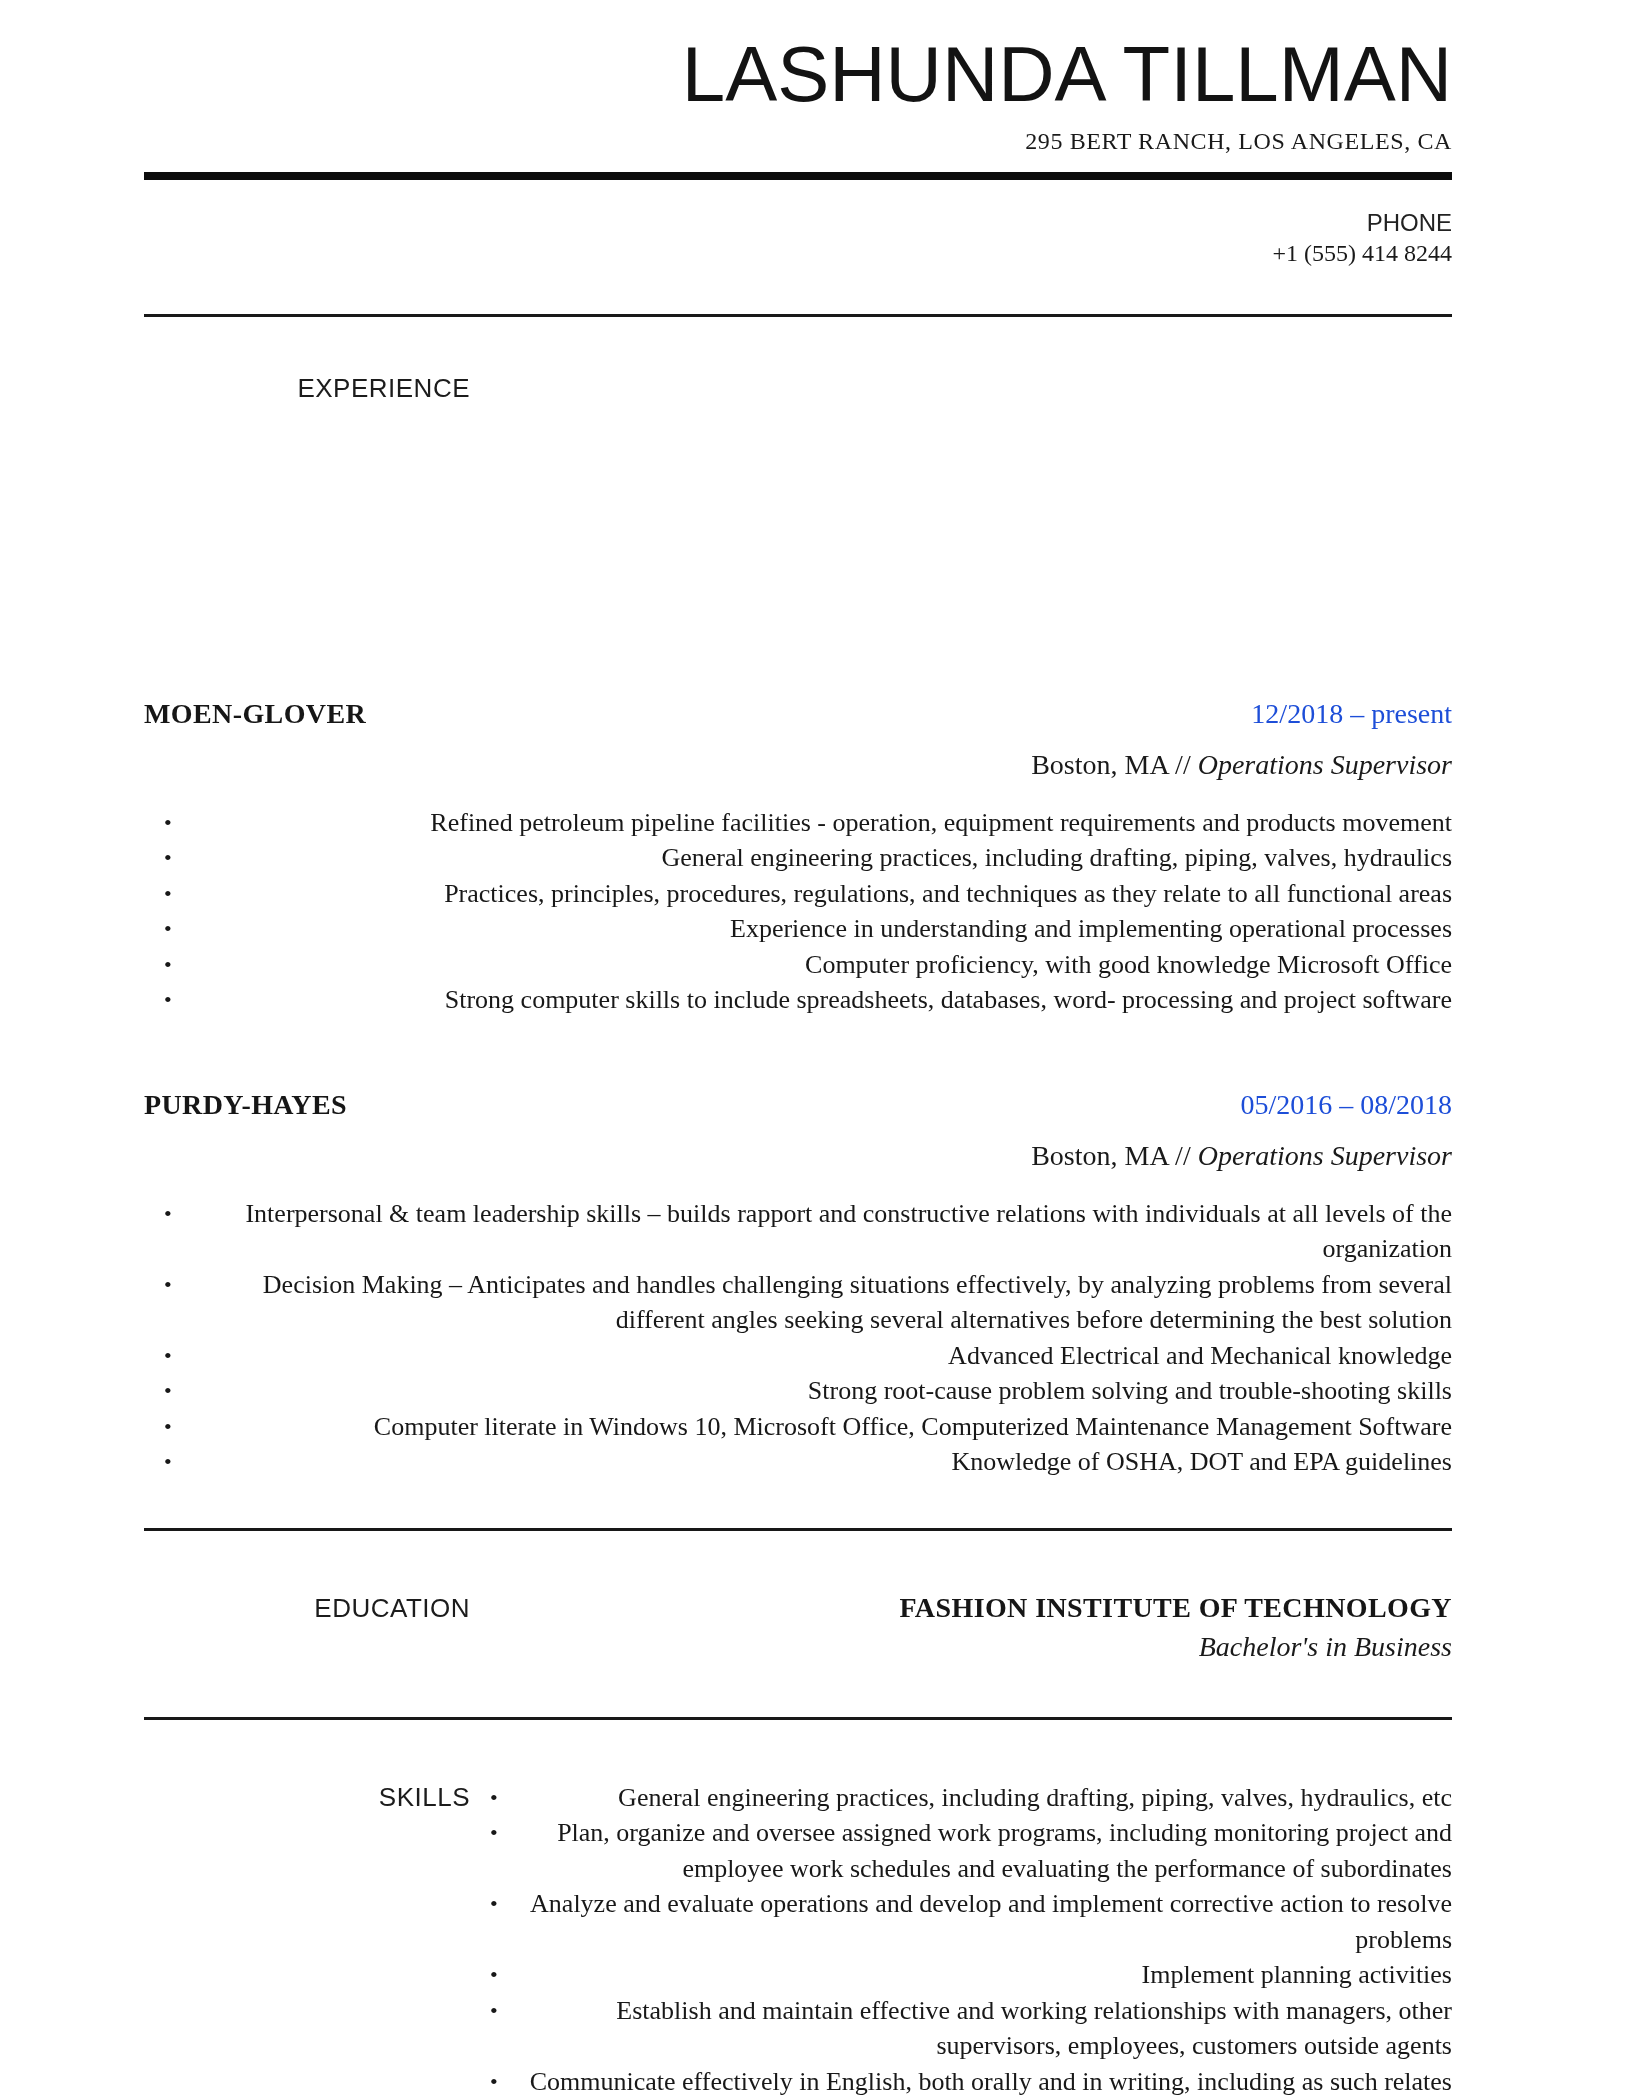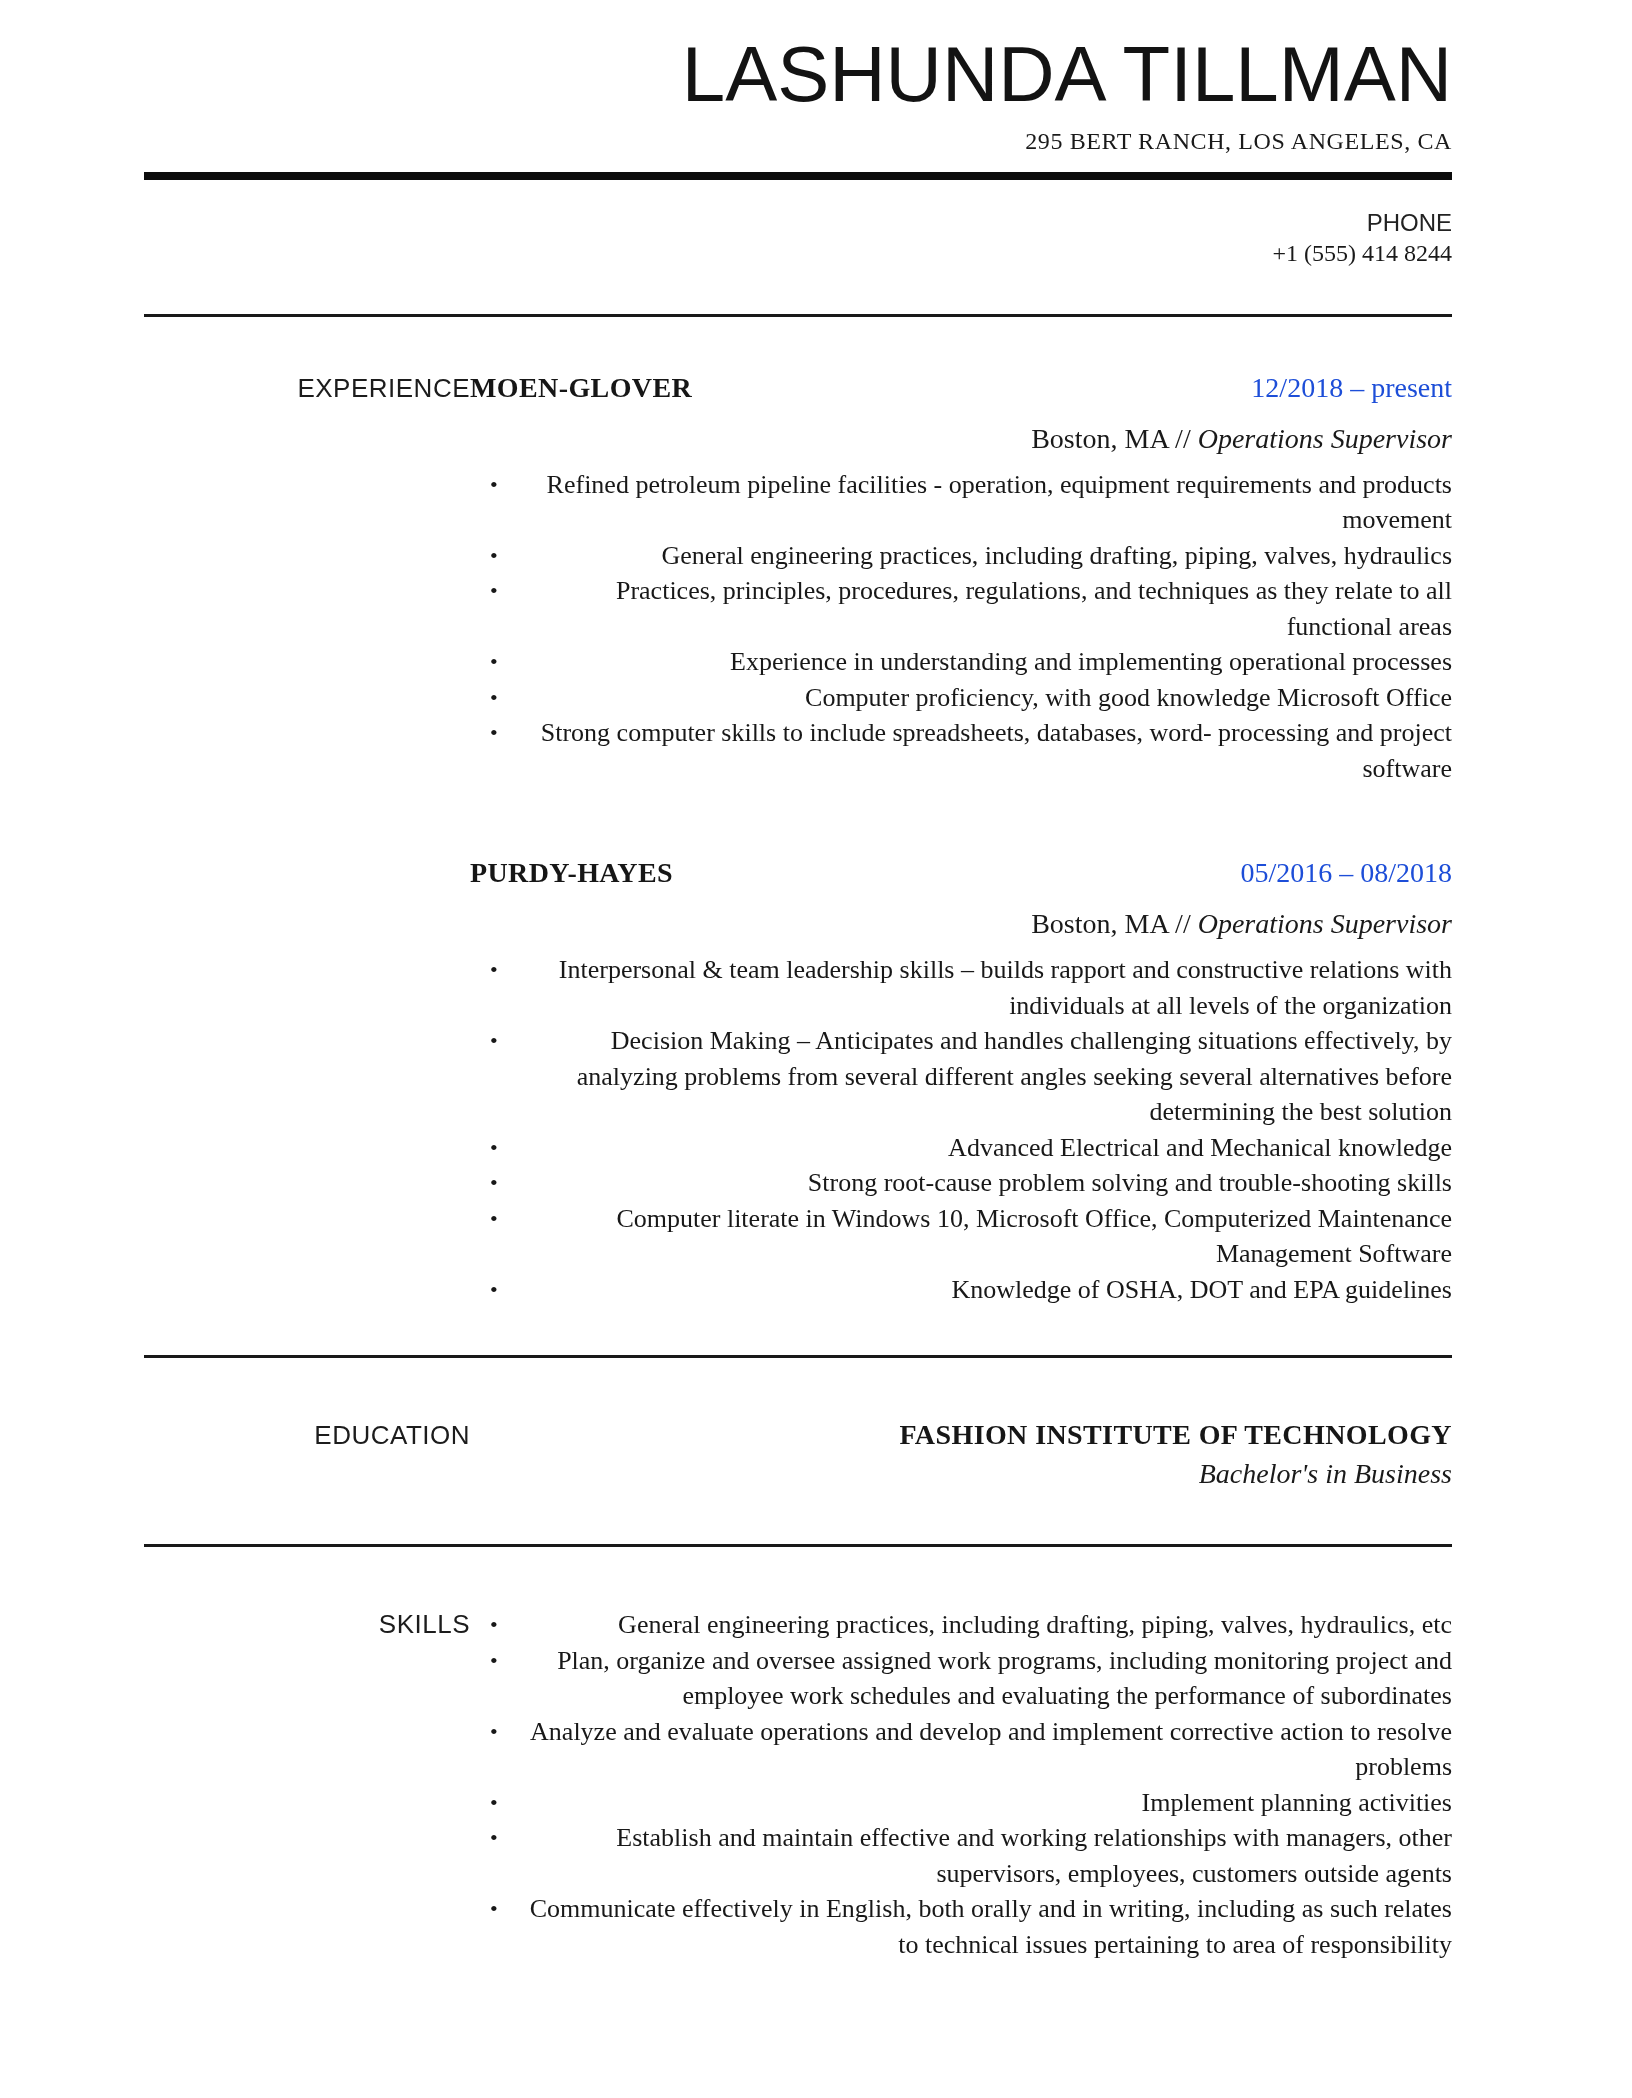--- a/index.html
+++ b/index.html
@@ -52,21 +52,21 @@
   }
   .rule-thin {
     margin-top: 46px;
     height: 3px;
     background: #181818;
     border: none;
   }
 
   
   .section { display: flex; }
-  .section-experience { padding: 54px 0 48px 0; }
+  .section-experience { padding: 54px 0 48px 0; flex-direction: column; }
   .section-education  { padding: 60px 0 52px 0; }
   .section-skills     { padding: 60px 0 0 0; }
   .sec-label {
     width: 326px;
     flex: 0 0 326px;
     font-family: "Liberation Sans", "DejaVu Sans", sans-serif;
     font-size: 26px;
     line-height: 34px;
     letter-spacing: 0.5px;
     color: #1c1c1c;
@@ -96,21 +96,21 @@
     margin-top: 16px;
     font-size: 28px;
     line-height: 36px;
     color: #1a1a1a;
   }
   .job-role { font-style: italic; }
 
   
   ul.bullets {
     list-style: none;
-    margin-top: 10px;
+    margin-top: 22px;
   }
   ul.bullets.flush { margin-top: 0; }
   ul.bullets li {
     position: relative;
     padding-left: 40px;
     font-size: 26px;
     line-height: 35.5px;
     color: #181818;
   }
   ul.bullets li::before {

